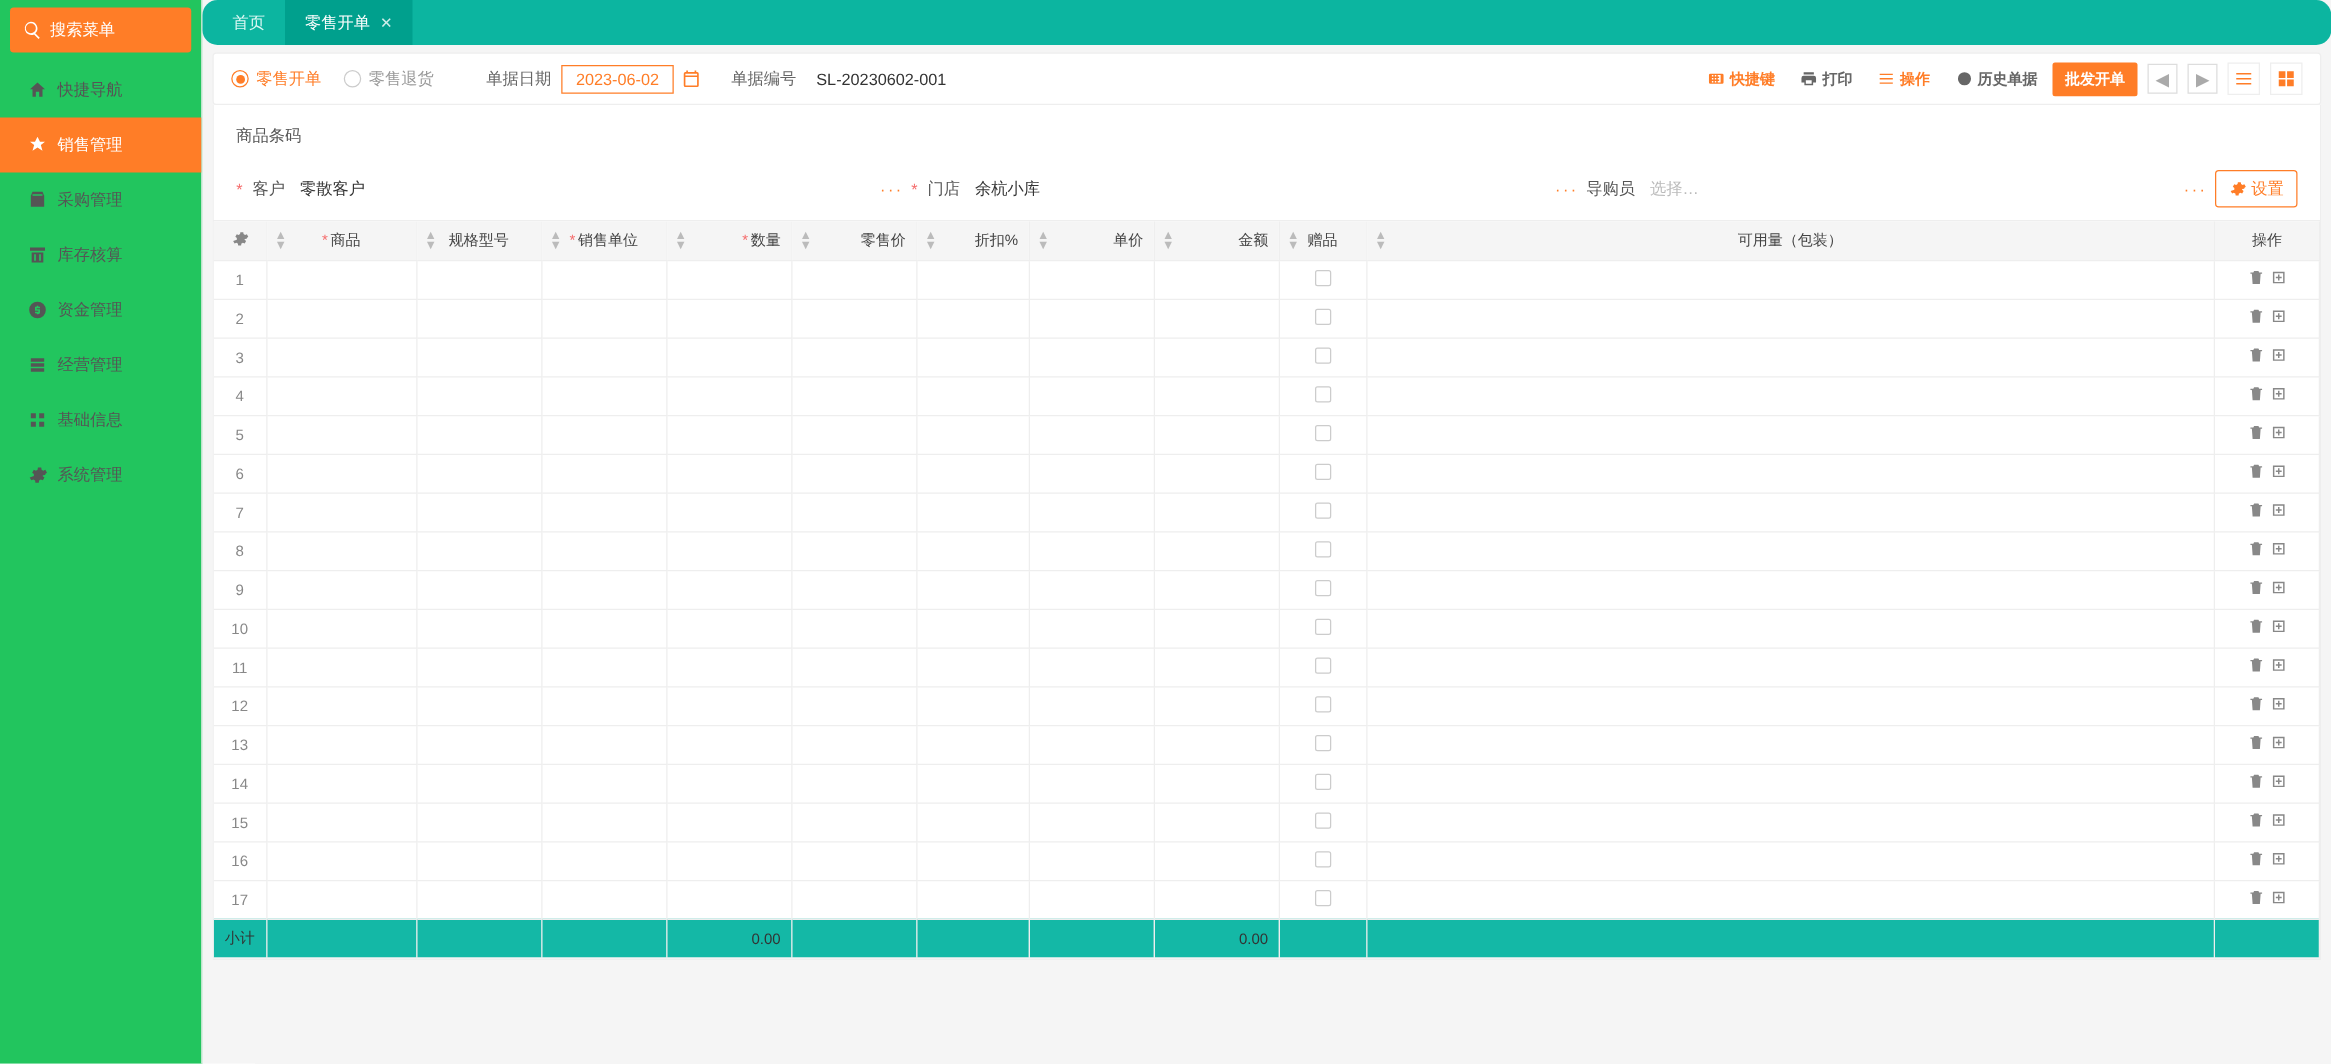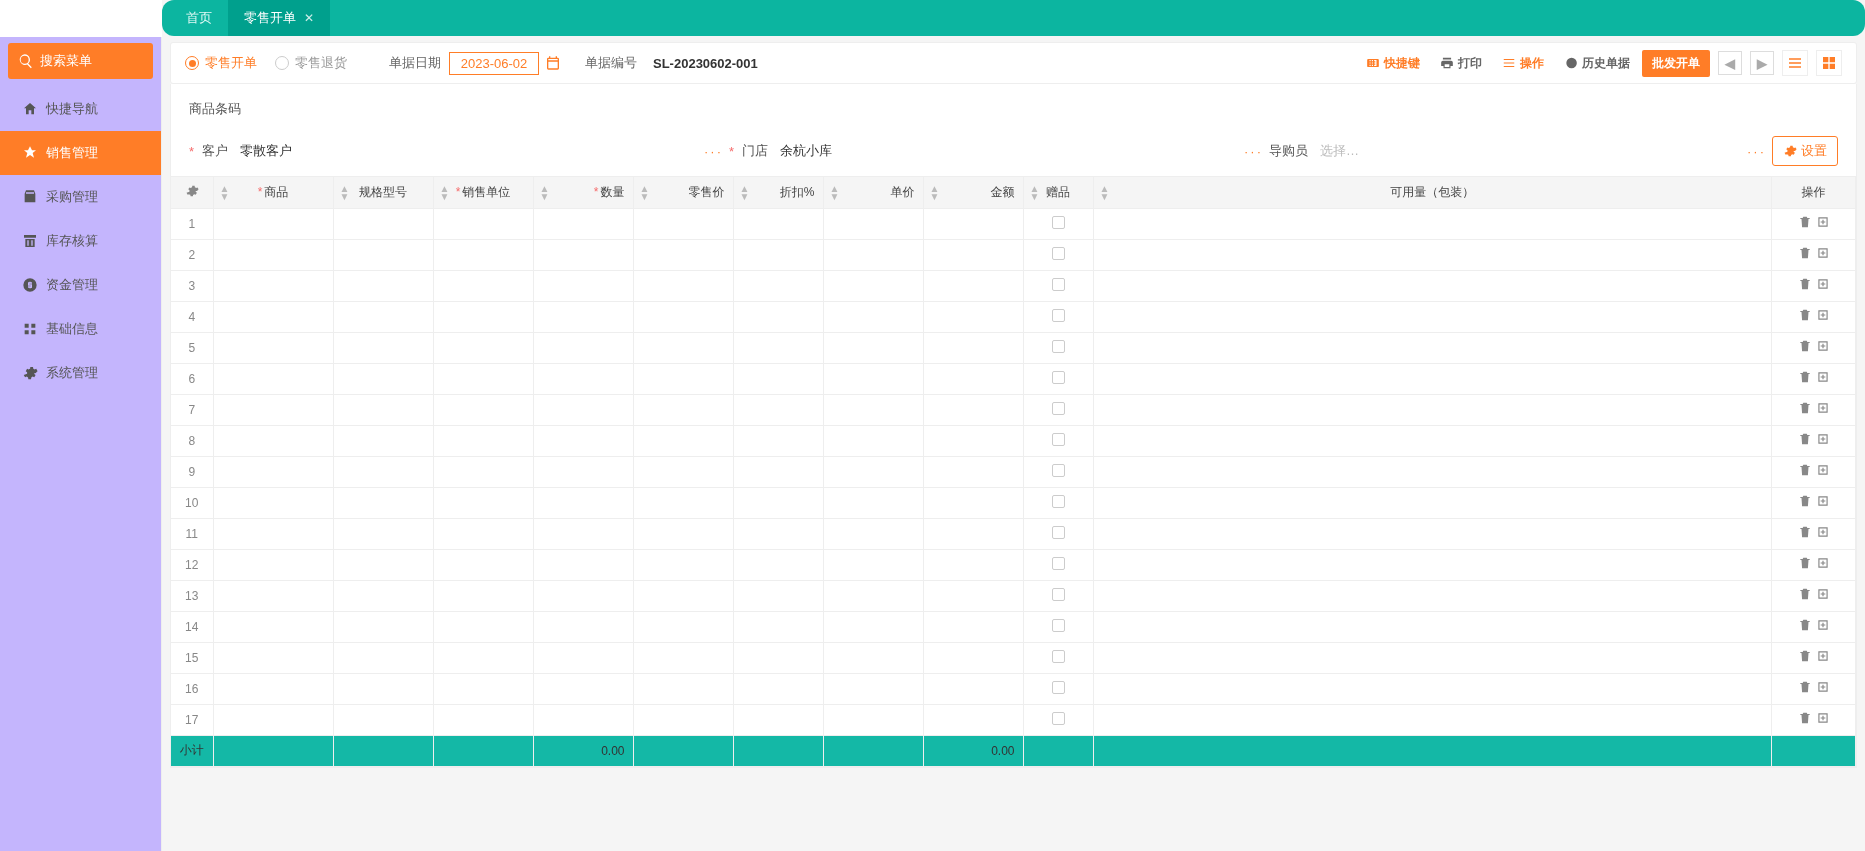--- a/index.html
+++ b/index.html
@@ -1,20 +1,20 @@
 <!DOCTYPE html>
 <html><head>
 <meta charset="utf-8">
 <style>
   * { box-sizing: border-box; }
   html, body { margin:0; padding:0; font-family: "Microsoft YaHei","PingFang SC",Arial,sans-serif; font-size:13px; color:#333; background:#fff; }
   .app { display:flex; height:851px; width:1865px; overflow:hidden; }
 
   
-  .sidebar { width:162px; background:#c4b5fd; border-right:1px solid #eee;margin-top:37px; }
+  .sidebar { width:162px; background:#22c55e; border-right:1px solid #eee; }
   .search-menu { display:flex; align-items:center; gap:6px; height:36px; margin:6px 8px 8px 8px; padding:0 10px; background:#ff7d27; color:#fff; border-radius:3px; cursor:pointer; }
   .search-menu svg { width:16px; height:16px; fill:#fff; }
   .side-item { display:flex; align-items:center; gap:8px; height:44px; padding:0 22px; cursor:pointer; color:#555; }
   .side-item.active { background:#ff7d27; color:#fff; }
   .side-item svg { width:16px; height:16px; fill:currentColor; }
 
   
   .main { flex:1; display:flex; flex-direction:column; background:#f5f5f5; }
   .tabs-bar { height:36px; background:#0cb5a0; display:flex; align-items:center; padding-left:8px;border-radius:12px; }
   .tab { display:flex; align-items:center; height:36px; padding:0 16px; color:#dff9f5; cursor:pointer; font-size:13px; }
@@ -25,21 +25,21 @@
   .sheet-bar { height:42px; background:#fff; margin:6px 8px 0 8px; border:1px solid #eee; display:flex; align-items:center; padding:0 14px; border-radius:3px; }
   .radio { display:flex; align-items:center; gap:6px; margin-right:18px; cursor:pointer; }
   .radio .dot { width:14px; height:14px; border-radius:50%; border:1px solid #ccc; display:flex; align-items:center; justify-content:center; }
   .radio.checked .dot { border-color:#ff7d27; }
   .radio.checked .dot::after { content:""; width:7px; height:7px; border-radius:50%; background:#ff7d27; }
   .radio.checked span { color:#ff7d27; }
   .radio:not(.checked) span { color:#999; }
   .field-lbl { color:#666; margin-left:24px; margin-right:8px; }
   .field-val { color:#333; padding:3px 8px; border:1px solid #eee; min-width:90px; text-align:center; }
   .field-val.orange { color:#ff7d27; border-color:#ff7d27; }
-  .field-val.readonly { border:none;font-weight:bold; }
+  .field-val.readonly { border:none; }
   .page-icons-right { margin-left:auto; display:flex; align-items:center; gap:4px;font-weight:bold; }
   .tool-btn { display:flex; align-items:center; gap:4px; padding:4px 8px; color:#666; cursor:pointer; font-size:12px; }
   .tool-btn.orange { color:#ff7d27; }
   .tool-btn svg { width:14px; height:14px; fill:currentColor; }
   .tool-btn.solid { background:#ff7d27; color:#fff; border-radius:2px; padding:5px 10px; }
   .nav-arrow { width:24px; height:24px; display:flex; align-items:center; justify-content:center; border:1px solid #ddd; color:#aaa; cursor:pointer; margin-left:4px; }
   .square-ico { width:26px; height:26px; display:flex; align-items:center; justify-content:center; color:#ff7d27; border:1px solid #eee; cursor:pointer; margin-left:4px; }
 
   
   .filter-pane { background:#fff; margin:0 8px; padding:16px 18px 10px 18px; border-left:1px solid #eee; border-right:1px solid #eee; }
@@ -109,20 +109,26 @@
           <svg viewBox="0 0 24 24">
             <path d="M3 3h18v4H3V3zm2 6h14v12H5V9zm3 2v8h2v-8H8zm6 0v8h2v-8h-2z"></path>
           </svg>
           <span>库存核算</span>
         </div>
         <div class="side-item">
           <svg viewBox="0 0 24 24">
             <path d="M12 2a10 10 0 100 20 10 10 0 000-20zm1 15h-2v-1H9v-2h4v-1H9V8h2V7h2v1h2v2h-4v1h4v5z"></path>
           </svg>
           <span>资金管理</span>
+        </div>
+        <div class="side-item">
+          <svg viewBox="0 0 24 24">
+            <path d="M4 4h16v4H4V4zm0 6h16v4H4v-4zm0 6h16v4H4v-4z"></path>
+          </svg>
+          <span>经营管理</span>
         </div>
         <div class="side-item">
           <svg viewBox="0 0 24 24">
             <path d="M4 4h6v6H4V4zm10 0h6v6h-6V4zM4 14h6v6H4v-6zm10 0h6v6h-6v-6z"></path>
           </svg>
           <span>基础信息</span>
         </div>
         <div class="side-item">
           <svg viewBox="0 0 24 24">
             <path d="M12 8a4 4 0 100 8 4 4 0 000-8zm9.4 4a7.5 7.5 0 00-.1-1.2l2.1-1.6-2-3.4-2.5 1a7.6 7.6 0 00-2-1.2l-.4-2.6h-4l-.4 2.6a7.6 7.6 0 00-2 1.2l-2.5-1-2 3.4 2.1 1.6a7.5 7.5 0 000 2.4L2.6 15l2 3.4 2.5-1c.6.5 1.3.9 2 1.2l.4 2.6h4l.4-2.6c.7-.3 1.4-.7 2-1.2l2.5 1 2-3.4-2.1-1.6c.1-.4.1-.8.1-1.2z"></path>

